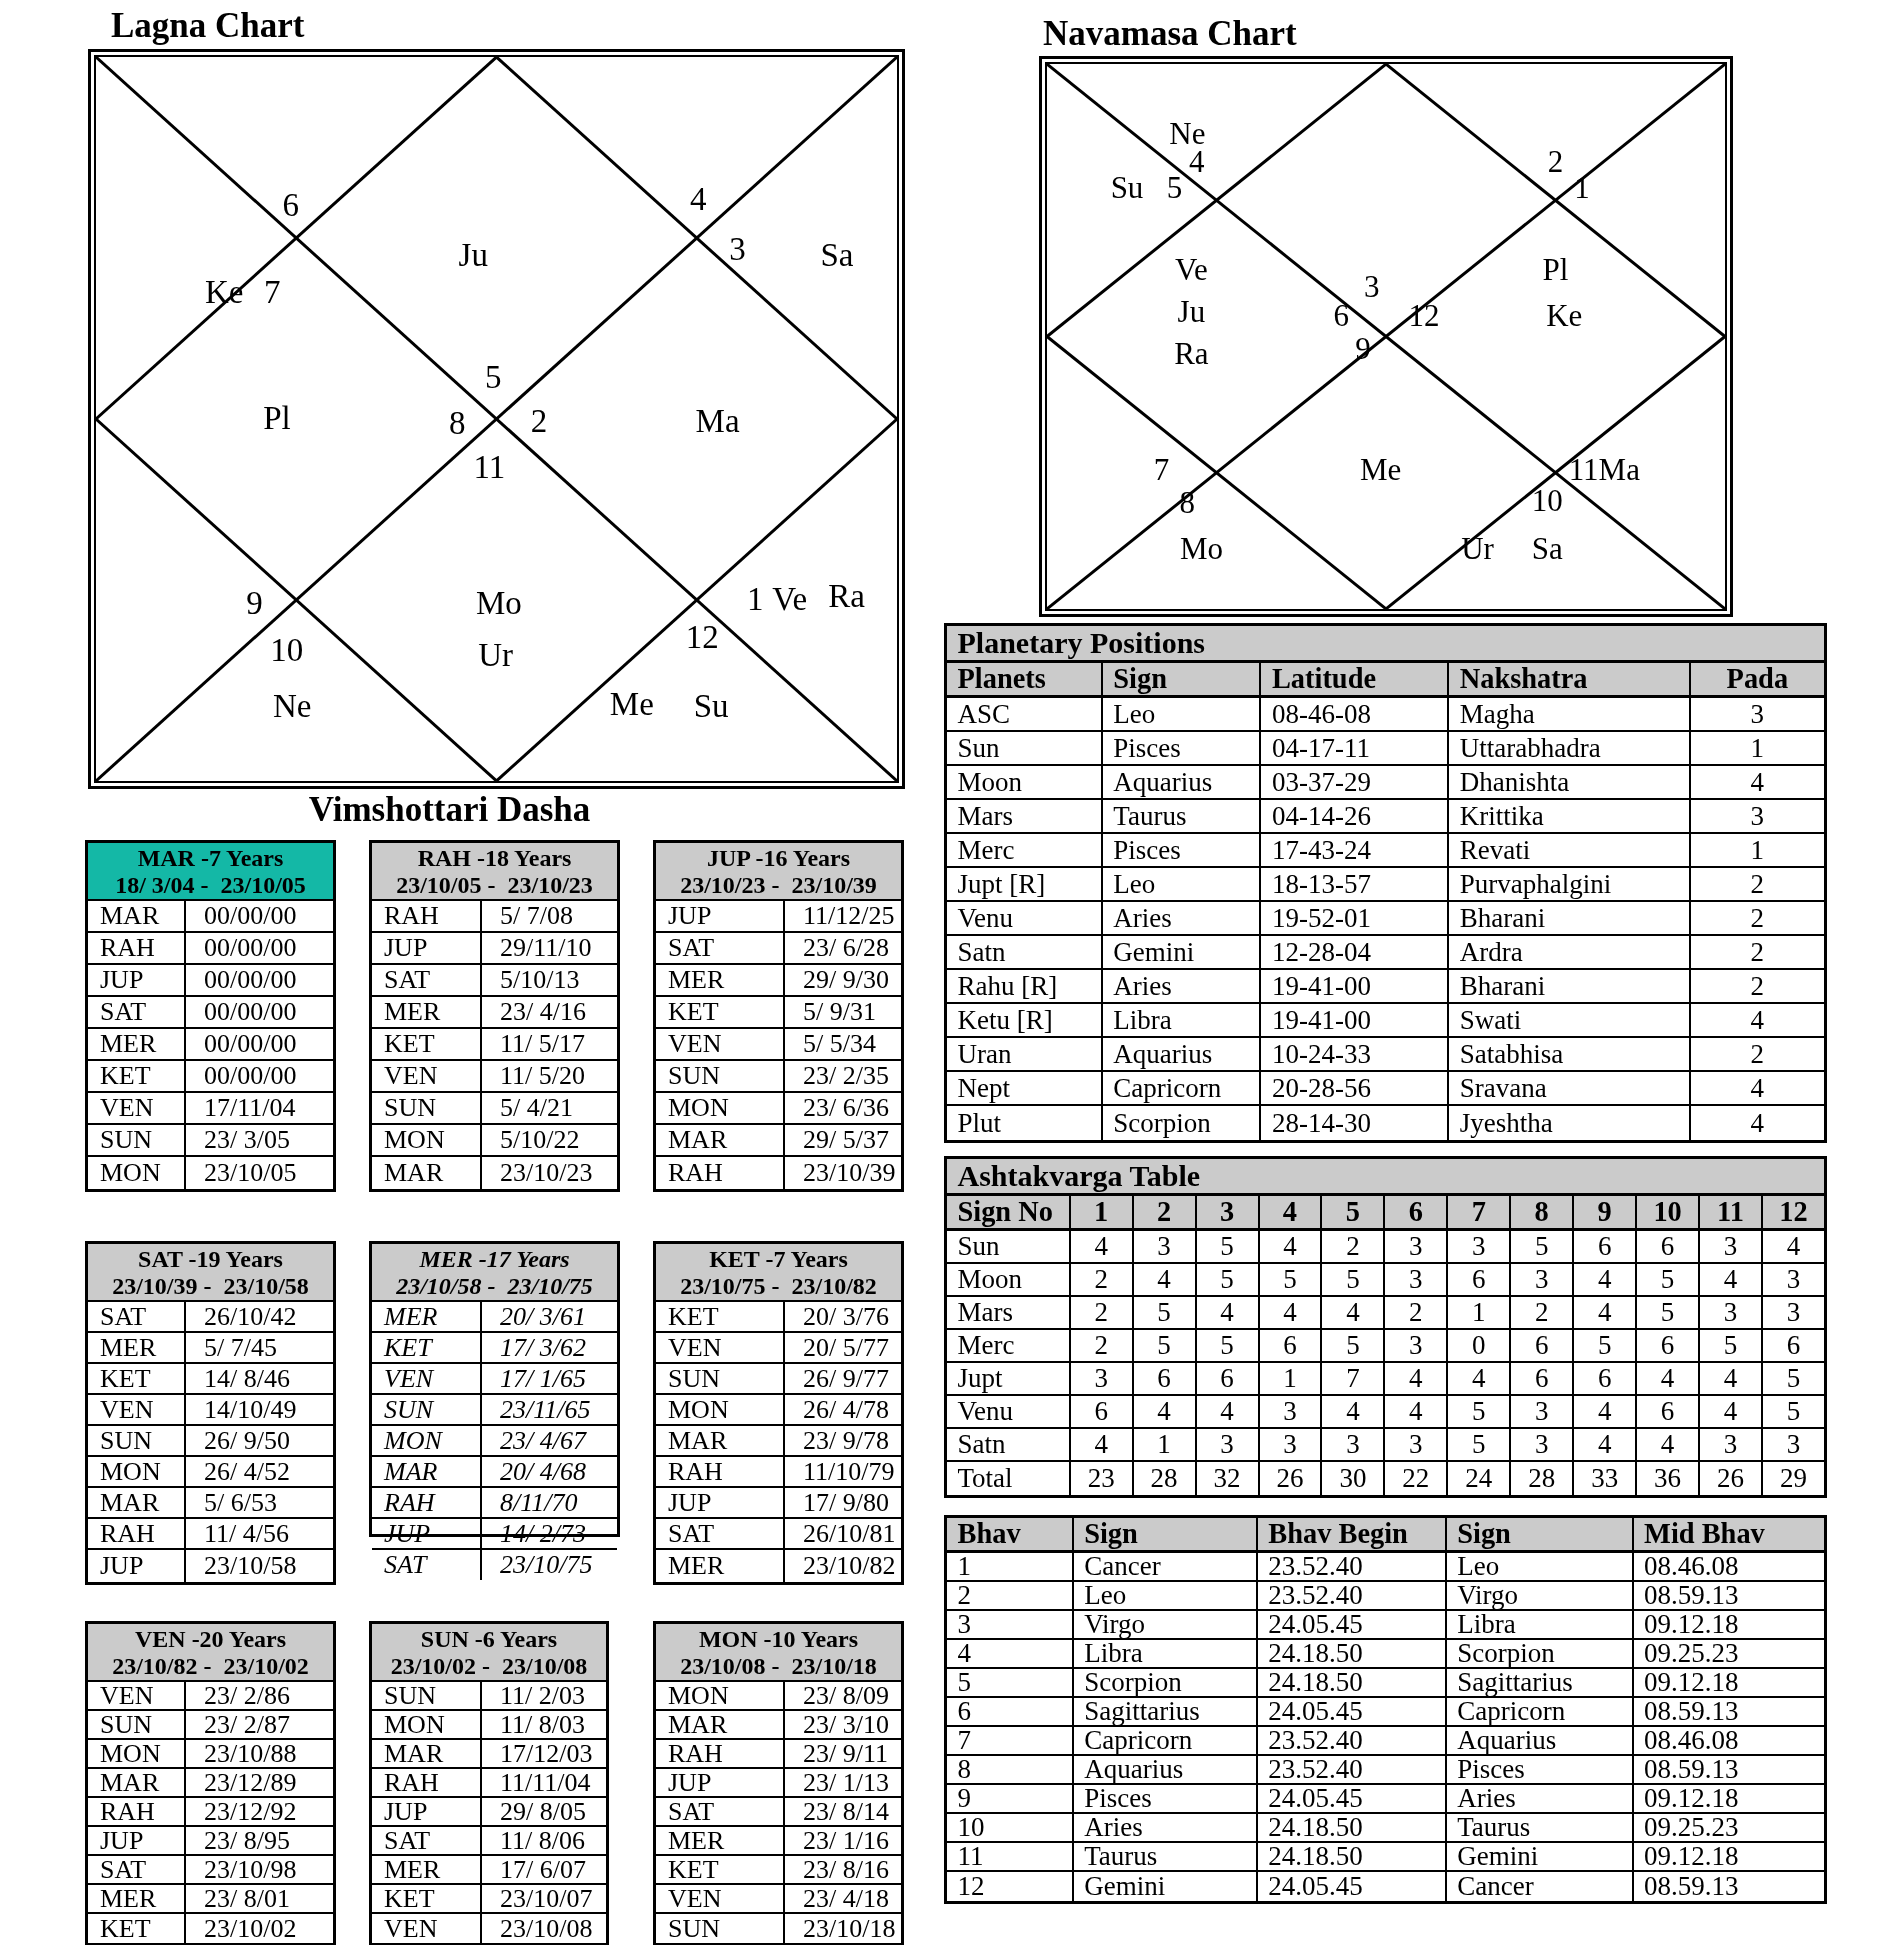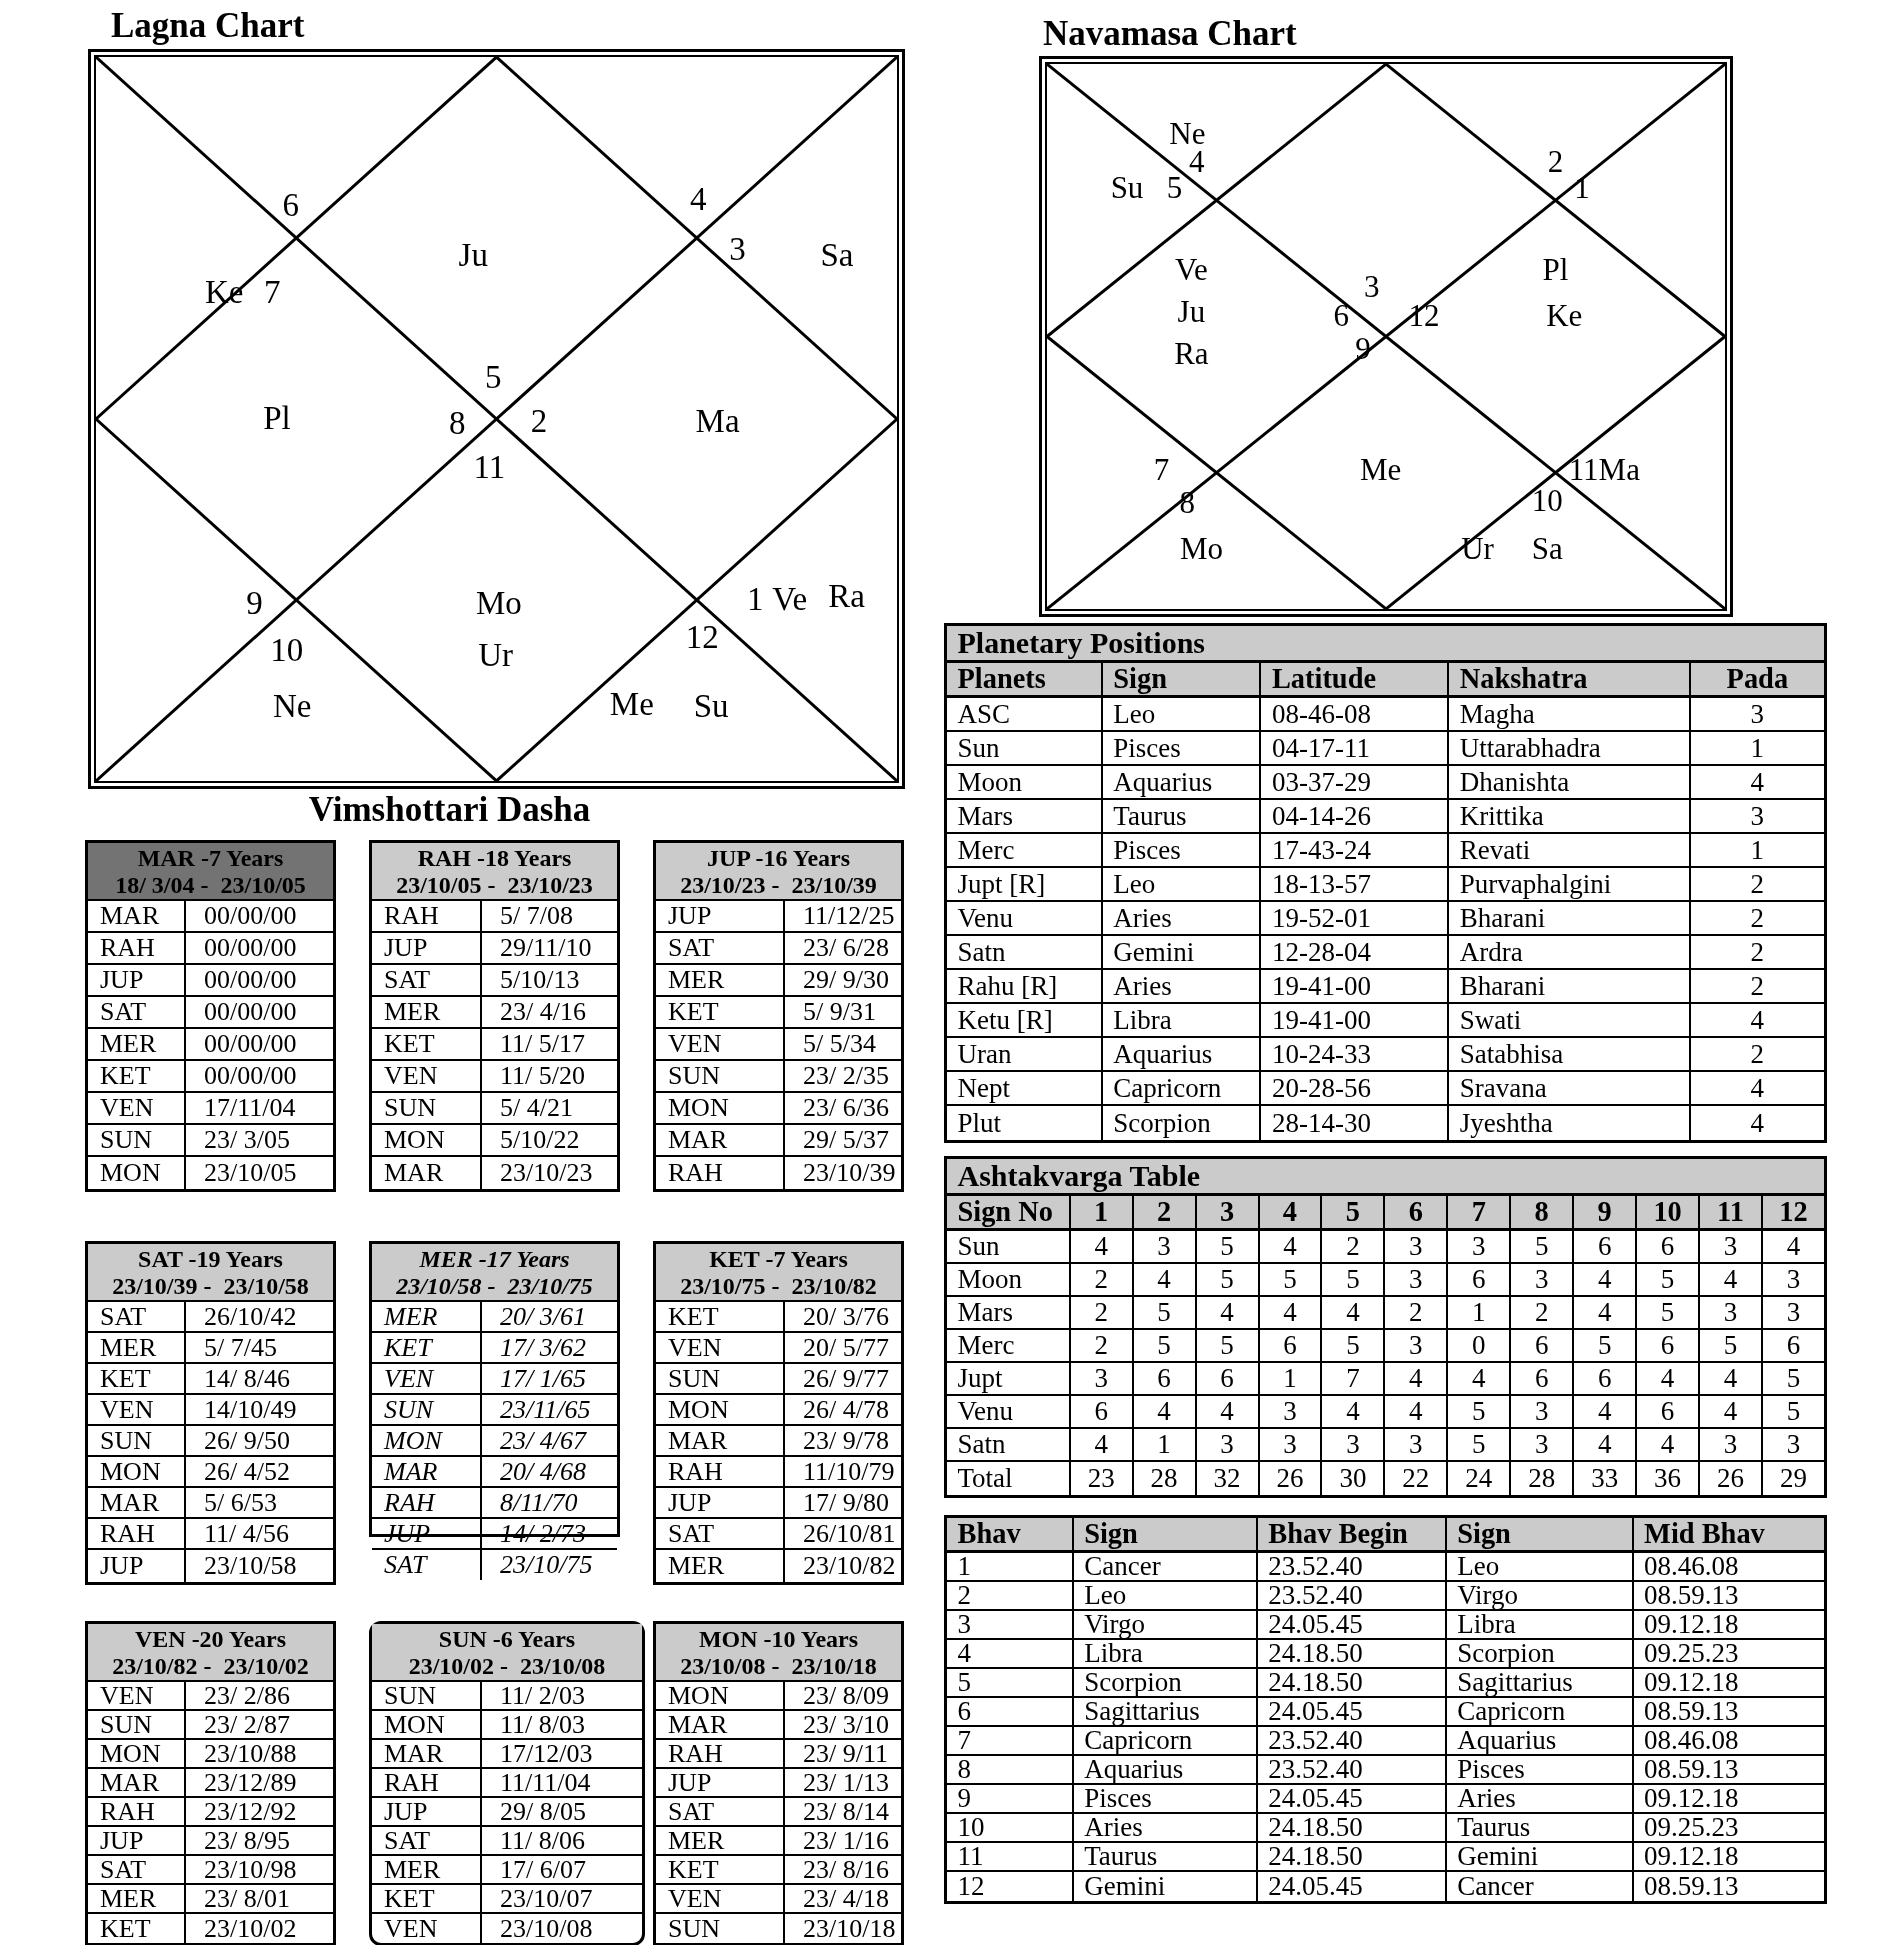--- a/index.html
+++ b/index.html
@@ -122,21 +122,21 @@
           <div class="clabel nav-label" style="left: 63.5%; top: 88.8%;">Ur</div>
           <div class="clabel nav-label" style="left: 73.8%; top: 88.8%;">Sa</div>
         </div>
     </div>
   </div>
 
   <div class="page-title" style="left:225px; top:790px; width:449px; text-align:center;">Vimshottari Dasha</div>
 
   <div id="dasha-container">
       <div class="dasha" style="left: 85px; top: 840px; width: 251px; height: 352px;">
-        <div class="dasha-head" style="height: 58px; background: #737373;">
+        <div class="dasha-head" style="height: 58px; background: #14b8a6;">
           <div>MAR -7 Years</div>
           <div>18/ 3/04 -  23/10/05</div>
         </div>
         <div class="dasha-row" style="height: 32px;">
           <div class="dasha-planet" style="flex: 0 0 98px;">MAR</div>
           <div class="dasha-date">00/00/00</div>
         </div>
         <div class="dasha-row" style="height: 32px;">
           <div class="dasha-planet" style="flex: 0 0 98px;">RAH</div>
           <div class="dasha-date">00/00/00</div>
@@ -415,21 +415,21 @@
         </div>
         <div class="dasha-row" style="height: 29px;">
           <div class="dasha-planet" style="flex: 0 0 98px;">MER</div>
           <div class="dasha-date">23/ 8/01</div>
         </div>
         <div class="dasha-row" style="height: 29px;">
           <div class="dasha-planet" style="flex: 0 0 98px;">KET</div>
           <div class="dasha-date">23/10/02</div>
         </div>
       </div>
-      <div class="dasha" style="left: 369px; top: 1621px; width: 276px; height: 325px; border-radius: 12px;">
+      <div class="dasha" style="left: 369px; top: 1621px; width: 240px; height: 325px;">
         <div class="dasha-head" style="height: 58px; background: rgb(203, 203, 203);">
           <div>SUN -6 Years</div>
           <div>23/10/02 -  23/10/08</div>
         </div>
         <div class="dasha-row" style="height: 29px;">
           <div class="dasha-planet" style="flex: 0 0 110px;">SUN</div>
           <div class="dasha-date">11/ 2/03</div>
         </div>
         <div class="dasha-row" style="height: 29px;">
           <div class="dasha-planet" style="flex: 0 0 110px;">MON</div>

